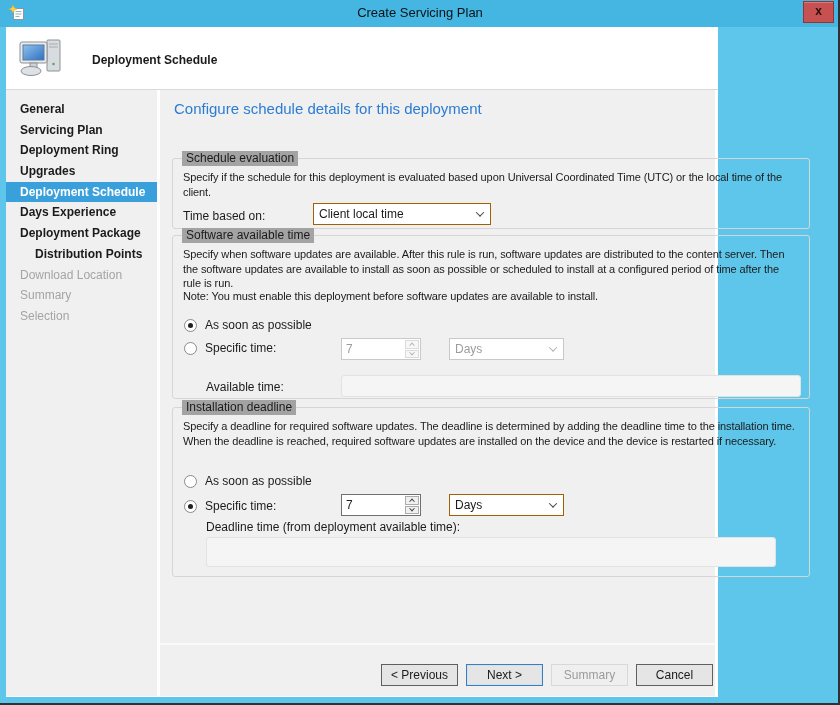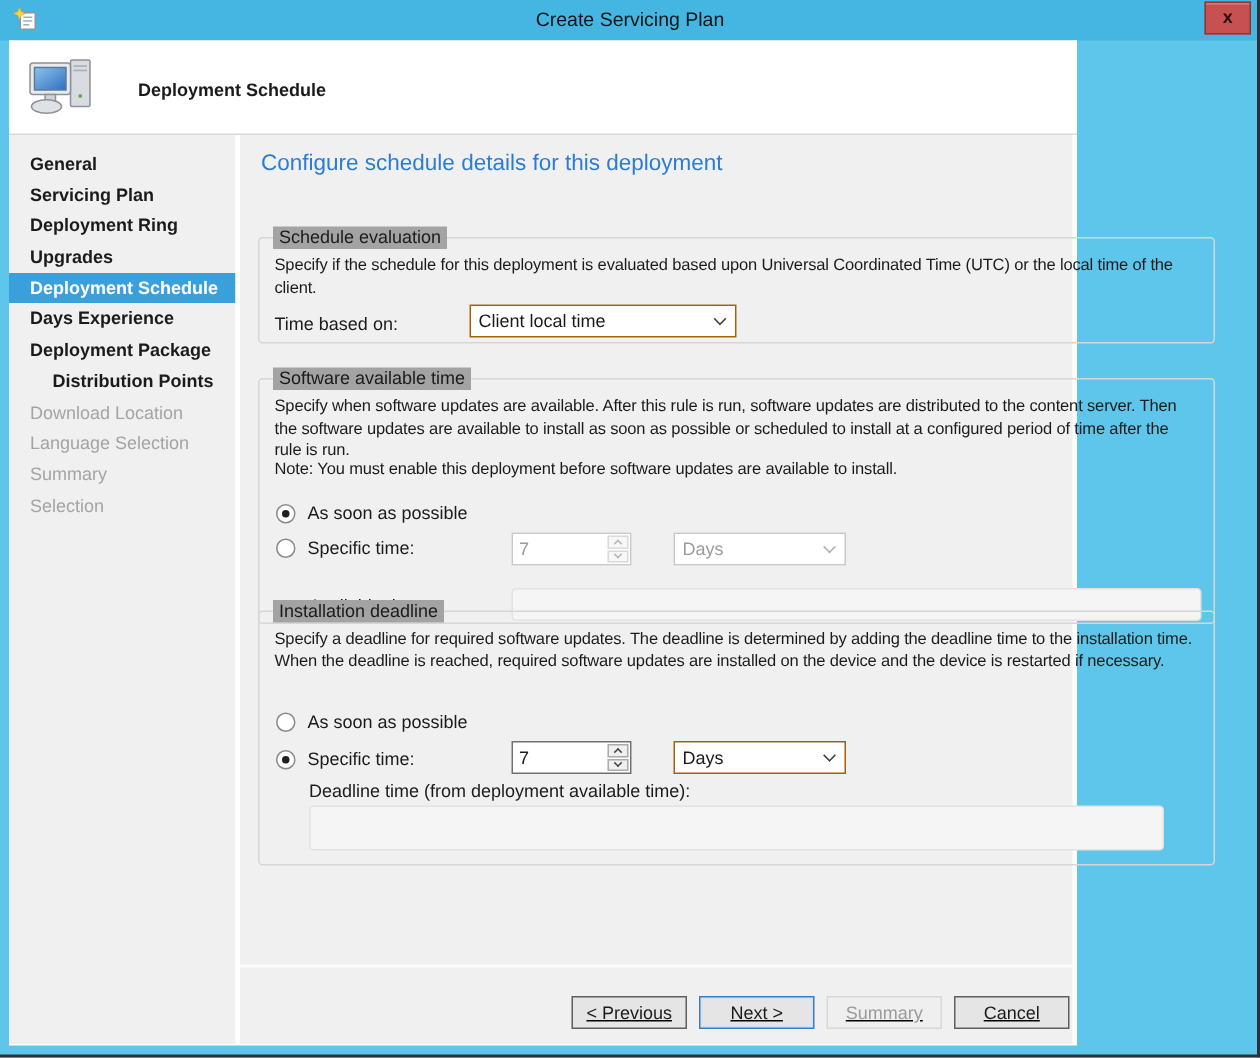--- a/index.html
+++ b/index.html
@@ -24,41 +24,41 @@
   
   .shell{ position:absolute; left:6px; top:27px; width:712px; height:670px; background:#ffffff; }
 
   .header{ position:relative; height:63px; background:#ffffff; border-bottom:1px solid #d9d9d9; }
   .header .cicon{ position:absolute; left:12px; top:9px; }
   .header .htitle{ position:absolute; left:86px; top:26px; font-size:12px; font-weight:bold; color:#1b1b1b; }
 
   .bodyrow{ display:flex; height:606px; }
   .sidebar{ width:151px; background:#f0f0f0; padding-top:9px; }
   .divider{ width:3px; background:#ffffff; }
-  .main{ flex:1; margin-right:3px; background:#f0f0f0; display:flex; flex-direction:column;text-decoration:underline; }
+  .main{ flex:1; margin-right:3px; background:#f0f0f0; display:flex; flex-direction:column; }
 
   
   .side-item{ height:20.7px; line-height:20.7px; padding-left:14px; font-size:12px;
               font-weight:bold; color:#1b1b1b; white-space:nowrap; cursor:default; }
   .side-item.indent{ padding-left:29px; }
   .side-item.disabled{ color:#a4a4a4; font-weight:normal; }
   .side-item.selected{ background:#3aa0dc; color:#ffffff; }
 
   
   .page{ position:relative; height:553px; }
   .page-title{ position:absolute; left:14px; top:10px; font-size:15px; font-weight:normal; color:#2b7cd3; }
 
   .groupbox{ position:absolute; left:12px; width:638px; border:1px solid #d6d6d6; border-radius:3px; }
   .glabel{ position:absolute; top:-8px; left:9px; background:#a3a3a3; padding:0 4px;
            font-size:12px; color:#1b1b1b; line-height:15px; }
   .desc{ position:absolute; left:10px; right:12px; font-size:11px; line-height:14.5px;
          letter-spacing:-0.1px; color:#1b1b1b; }
 
   .g-schedule{ top:68px; height:71px; }
-  .g-software{ top:162px; height:164px; }
+  .g-software{ top:145px; height:164px; }
   .g-deadline{ top:317px; height:170px; }
 
   .flabel{ position:absolute; font-size:12px; color:#1b1b1b; }
 
   
   .combo{ position:absolute; height:22px; background:#ffffff; border:1px solid #a16207;
           display:flex; align-items:center; justify-content:space-between;
           padding:0 7px 0 5px; font-size:12px; color:#1b1b1b; cursor:default; }
   .combo.disabled{ border-color:#c9c9c9; color:#9c9c9c; }
   .chev{ width:6px; height:6px; border-right:1.5px solid #3f3f3f; border-bottom:1.5px solid #3f3f3f;
@@ -158,21 +158,20 @@
           <div class="side-item selected"><span class="side-label">Deployment Schedule</span></div>
 
           <div class="side-item enabled"><span class="side-label">Days Experience</span></div>
 
           <div class="side-item enabled"><span class="side-label">Deployment Package</span></div>
 
           <div class="side-item enabled indent"><span class="side-label">Distribution Points</span></div>
 
           <div class="side-item disabled"><span class="side-label">Download Location</span></div>
 
-          <div class="side-item disabled"><span class="side-label">Language Selection</span></div>
 
           <div class="side-item disabled"><span class="side-label">Summary</span></div>
 
 
           <div class="side-item disabled"><span class="side-label">Selection</span></div>
         </div>
       </nav>
       <div class="divider"></div>
 
       <div class="main">

